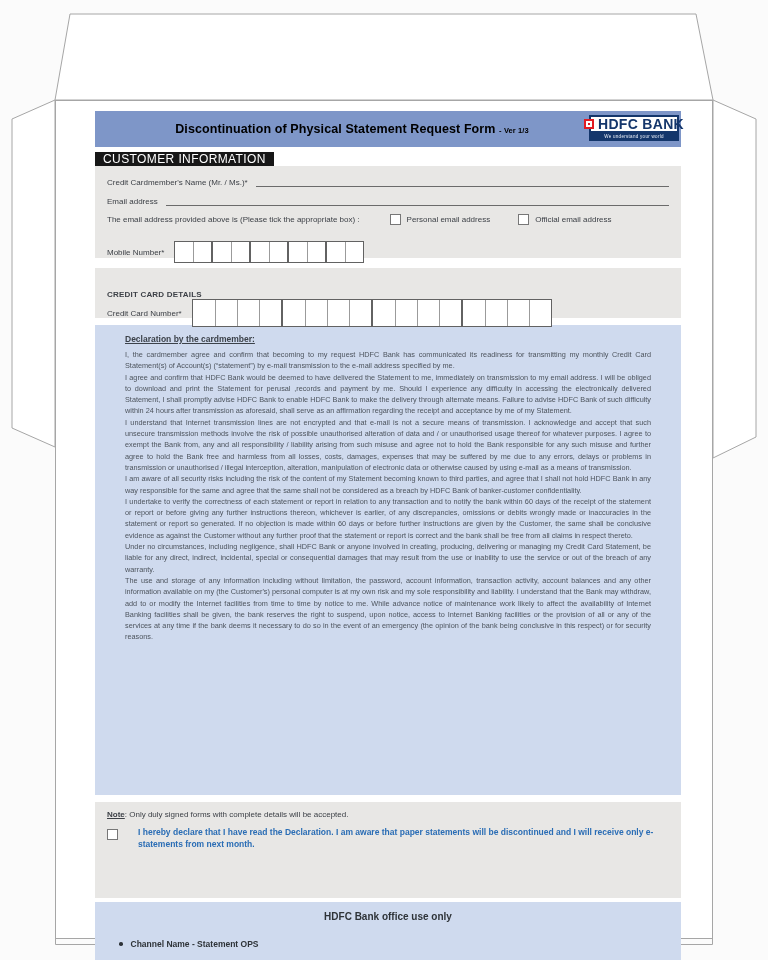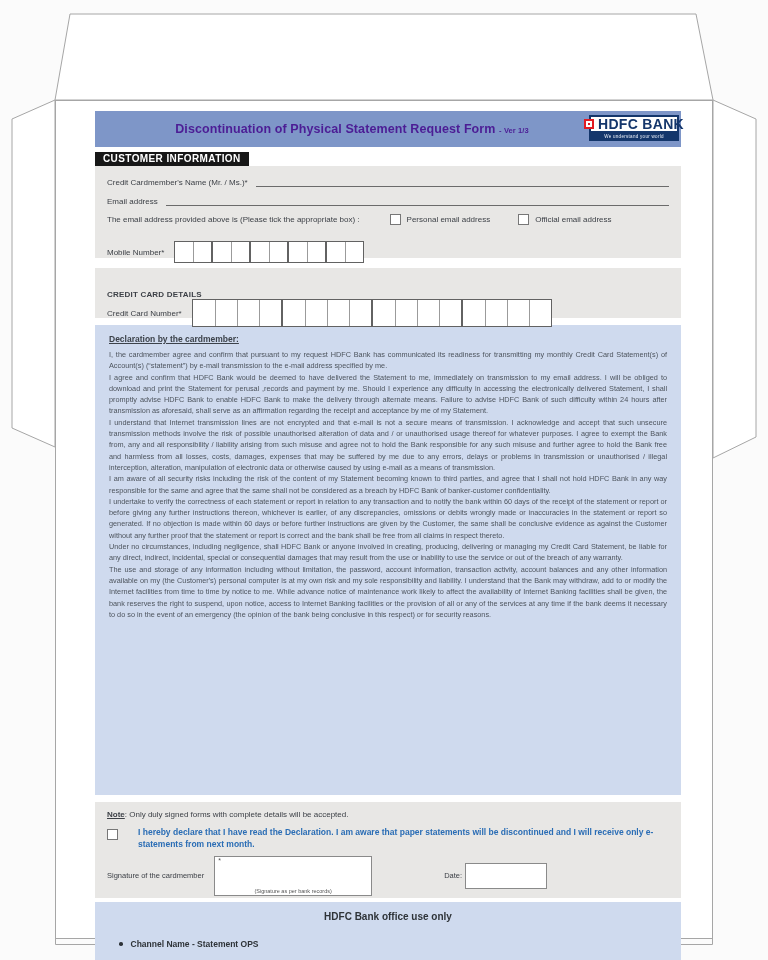--- a/index.html
+++ b/index.html
@@ -5,32 +5,32 @@
   * { margin:0; padding:0; box-sizing:border-box; }
   html,body { background:#f6f6f6; }
   body { font-family:"Liberation Sans", sans-serif; }
   .canvas { position:relative; width:768px; height:960px; background:#fbfbfb; overflow:hidden; }
   .dieline { position:absolute; left:0; top:0; }
 
   .form { position:absolute; left:95px; top:111px; width:586px; }
 
   
   .header-bar { height:36px; background:#7e96c8; position:relative; display:flex; align-items:center; justify-content:center; }
-  .title-wrap { color:#4c1d95; font-weight:bold; font-size:12.5px; padding-right:72px; letter-spacing:.1px; white-space:nowrap; }
+  .title-wrap { color:#000000; font-weight:bold; font-size:12.5px; padding-right:72px; letter-spacing:.1px; white-space:nowrap; }
   .ver { font-size:7.5px; font-weight:bold; }
   .logo { position:absolute; right:2px; top:4px; width:90px; }
   .logo-top { height:18px; background:#fff; border:2px solid #14366b; display:flex; align-items:center; justify-content:center; gap:4px; }
   .logo-mark { width:10px; height:10px; background:#e11b22; display:inline-block; position:relative; flex:0 0 auto; }
   .lm-in { position:absolute; inset:2px; background:#fff; }
   .lm-core { position:absolute; inset:2px; background:#e11b22; }
   .logo-text { color:#14366b; font-weight:bold; font-size:14px; letter-spacing:.3px; white-space:nowrap; }
   .logo-tag { height:8px; background:#14366b; color:#eef2fa; font-size:4.5px; text-align:center; line-height:8px; letter-spacing:.3px; }
 
   
-  .section-tag { margin-top:5px; background:#171717; color:#fff; font-size:10px; font-weight:bold; letter-spacing:.4px; padding:3px 8px; width:fit-content; height:14px; line-height:8px; }
+  .section-tag { margin-top:5px; background:#171717; color:#fff; font-size:12px; font-weight:normal; letter-spacing:.4px; padding:3px 8px; width:fit-content; height:14px; line-height:8px; }
 
   .gray { background:#e8e7e5; }
   .blue { background:#cfdaee; }
 
   
   .customer { height:92px; padding:6px 12px 0; }
   .field-row { display:flex; align-items:flex-end; font-size:8px; color:#3d4147; }
   .lbl { white-space:nowrap; }
   .writeline { flex:1; border-bottom:1px solid #6b6b6b; height:11px; margin-left:8px; }
   .row-name { margin-top:4px; }
@@ -46,21 +46,21 @@
   .dc { width:18px; height:20px; border-left:1px solid #9b9b9b; background:#fff; }
   .dc:first-child { border-left:none; }
 
   
   .credit { margin-top:10px; height:50px; padding:22px 12px 0; }
   .sec-head { font-size:8px; font-weight:bold; color:#3d4147; letter-spacing:.2px; }
   .credit .boxes-row { margin-top:0; }
   .big .dc { width:22px; height:26px; }
 
   
-  .declaration { margin-top:7px; height:470px; padding:9px 14px; color:#4d545d; }
+  .declaration { margin-top:7px; height:470px; padding:9px 30px; color:#4d545d; }
   .decl-head { font-size:8.5px; font-weight:bold; text-decoration:underline; color:#3c424a; margin-bottom:5px; }
   .declaration p { font-size:7.3px; line-height:1.55; text-align:justify; }
 
   
   .note { margin-top:7px; height:96px; padding:8px 12px 10px; }
   .note-line { font-size:8px; color:#3d4147; }
   .note-word { font-weight:bold; text-decoration:underline; }
   .declare-row { display:flex; margin-top:8px; gap:20px; align-items:flex-start; }
   .declare-row .checkbox { margin-top:2px; }
   .declare-text { color:#2a6db5; font-weight:bold; font-size:8.5px; line-height:1.4; padding-right:6px; }
@@ -186,46 +186,37 @@
               <span class="dc"></span>
               <span class="dc"></span>
               <span class="dc"></span>
             </div>
         </div>
       </div>
     </div>
 
     <div class="declaration blue">
       <div class="decl-head">Declaration by the cardmember:</div>
-      <p>I, the cardmember agree and confirm that pursuant to my request HDFC Bank has communicated its readiness for transmitting my monthly Credit Card Statement(s) of Account(s) (“statement”) by e-mail transmission to the e-mail address specified by me.</p>
+      <p>I, the cardmember agree and confirm that becoming to my request HDFC Bank has communicated its readiness for transmitting my monthly Credit Card Statement(s) of Account(s) (“statement”) by e-mail transmission to the e-mail address specified by me.</p>
       <p>I agree and confirm that HDFC Bank would be deemed to have delivered the Statement to me, immediately on transmission to my email address. I will be obliged to download and print the Statement for perusal ,records and payment by me. Should I experience any difficulty in accessing the electronically delivered Statement, I shall promptly advise HDFC Bank to enable HDFC Bank to make the delivery through alternate means. Failure to advise HDFC Bank of such difficulty within 24 hours after transmission as aforesaid, shall serve as an affirmation regarding the receipt and acceptance by me of my Statement.</p>
       <p>I understand that Internet transmission lines are not encrypted and that e-mail is not a secure means of transmission. I acknowledge and accept that such unsecure transmission methods involve the risk of possible unauthorised alteration of data and / or unauthorised usage thereof for whatever purposes. I agree to exempt the Bank from, any and all responsibility / liability arising from such misuse and agree not to hold the Bank responsible for any such misuse and further agree to hold the Bank free and harmless from all losses, costs, damages, expenses that may be suffered by me due to any errors, delays or problems in transmission or unauthorised / illegal interception, alteration, manipulation of electronic data or otherwise caused by using e-mail as a means of transmission.</p>
       <p>I am aware of all security risks including the risk of the content of my Statement becoming known to third parties, and agree that I shall not hold HDFC Bank in any way responsible for the same and agree that the same shall not be considered as a breach by HDFC Bank of banker-customer confidentiality.</p>
       <p>I undertake to verify the correctness of each statement or report in relation to any transaction and to notify the bank within 60 days of the receipt of the statement or report or before giving any further instructions thereon, whichever is earlier, of any discrepancies, omissions or debits wrongly made or inaccuracies in the statement or report so generated. If no objection is made within 60 days or before further instructions are given by the Customer, the same shall be conclusive evidence as against the Customer without any further proof that the statement or report is correct and the bank shall be free from all claims in respect thereto.</p>
       <p>Under no circumstances, including negligence, shall HDFC Bank or anyone involved in creating, producing, delivering or managing my Credit Card Statement, be liable for any direct, indirect, incidental, special or consequential damages that may result from the use or inability to use the service or out of the breach of any warranty.</p>
       <p>The use and storage of any information including without limitation, the password, account information, transaction activity, account balances and any other information available on my (the Customer's) personal computer is at my own risk and my sole responsibility and liability. I understand that the Bank may withdraw, add to or modify the Internet facilities from time to time by notice to me. While advance notice of maintenance work likely to affect the availability of Internet Banking facilities shall be given, the bank reserves the right to suspend, upon notice, access to Internet Banking facilities or the provision of all or any of the services at any time if the bank deems it necessary to do so in the event of an emergency (the opinion of the bank being conclusive in this respect) or for security reasons.</p>
     </div>
 
     <div class="note gray">
       <div class="note-line">
         <span class="note-word">Note</span><span>: Only duly signed forms with complete details will be accepted.</span>
       </div>
       <div class="declare-row">
         <span class="checkbox"></span>
         <div class="declare-text">I hereby declare that I have read the Declaration. I am aware that paper statements will be discontinued and I will receive only e-statements from next month.</div>
       </div>
-      <div class="sig-row">
-        <span class="lbl">Signature of the cardmember</span>
-        <div class="sig-box">
-          <span class="sig-mark">*</span>
-          <span class="sig-hint">(Signature as per bank records)</span>
-        </div>
-        <span class="lbl date-lbl">Date:</span>
-        <div class="date-box"></div>
-      </div>
     </div>
 
     <div class="office blue">
       <div class="office-title">HDFC Bank office use only</div>
       <div class="office-item oi1">
         <span class="bullet"></span>
         <span>Channel Name - Statement OPS</span>
       </div>
       <div class="office-item oi2">
         <span class="bullet"></span>

